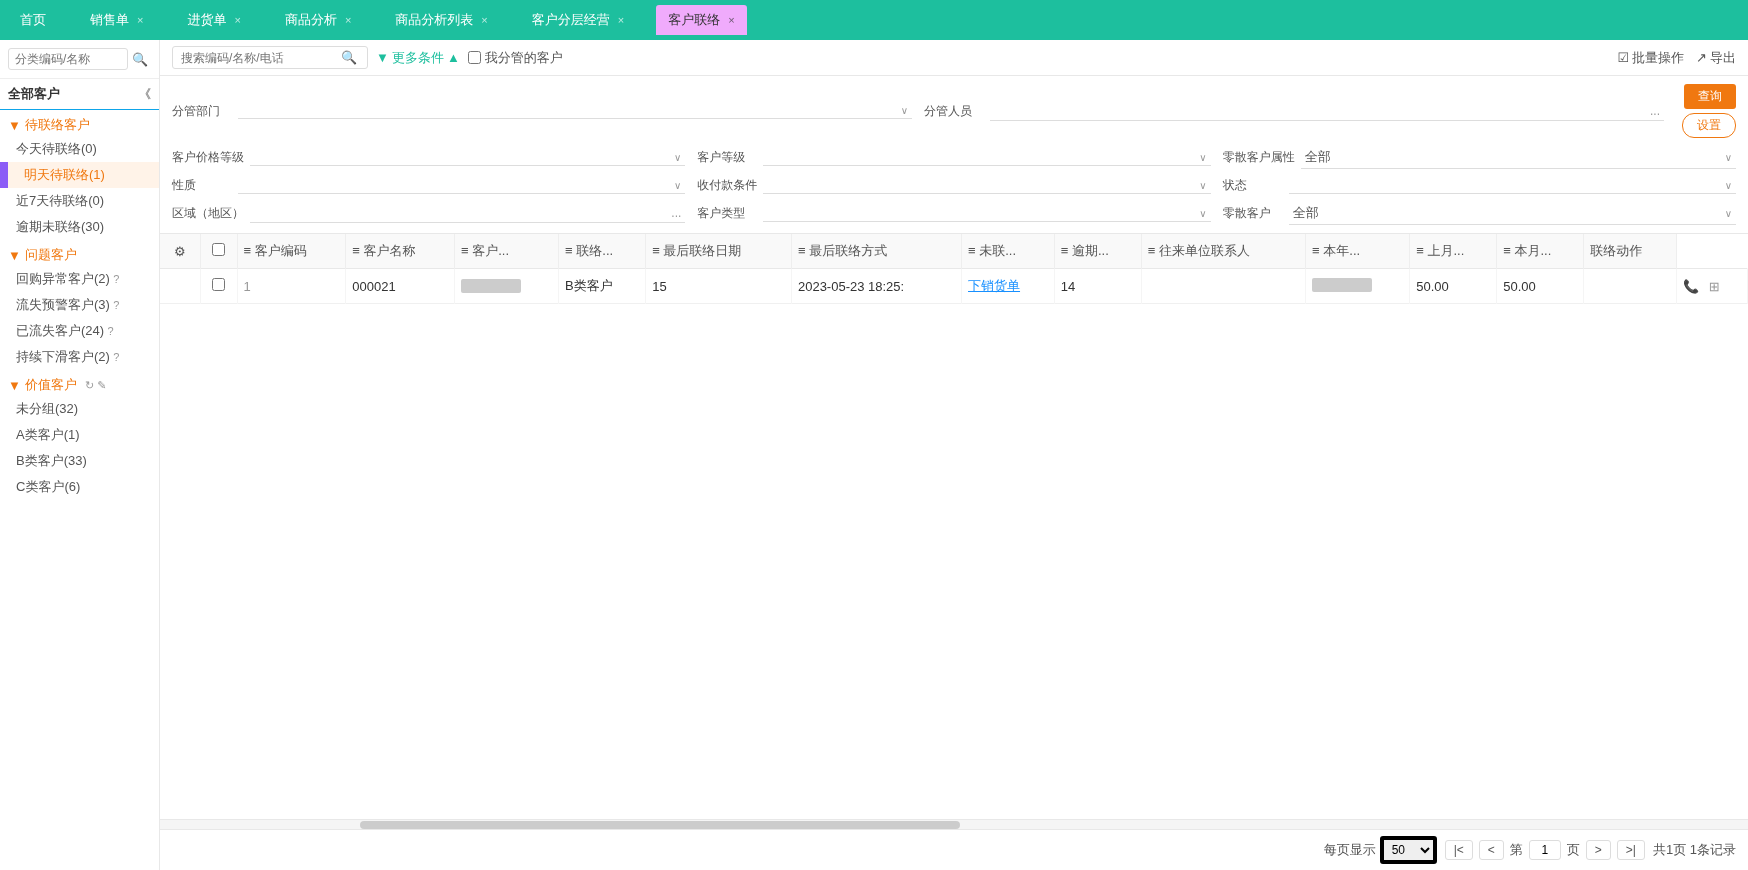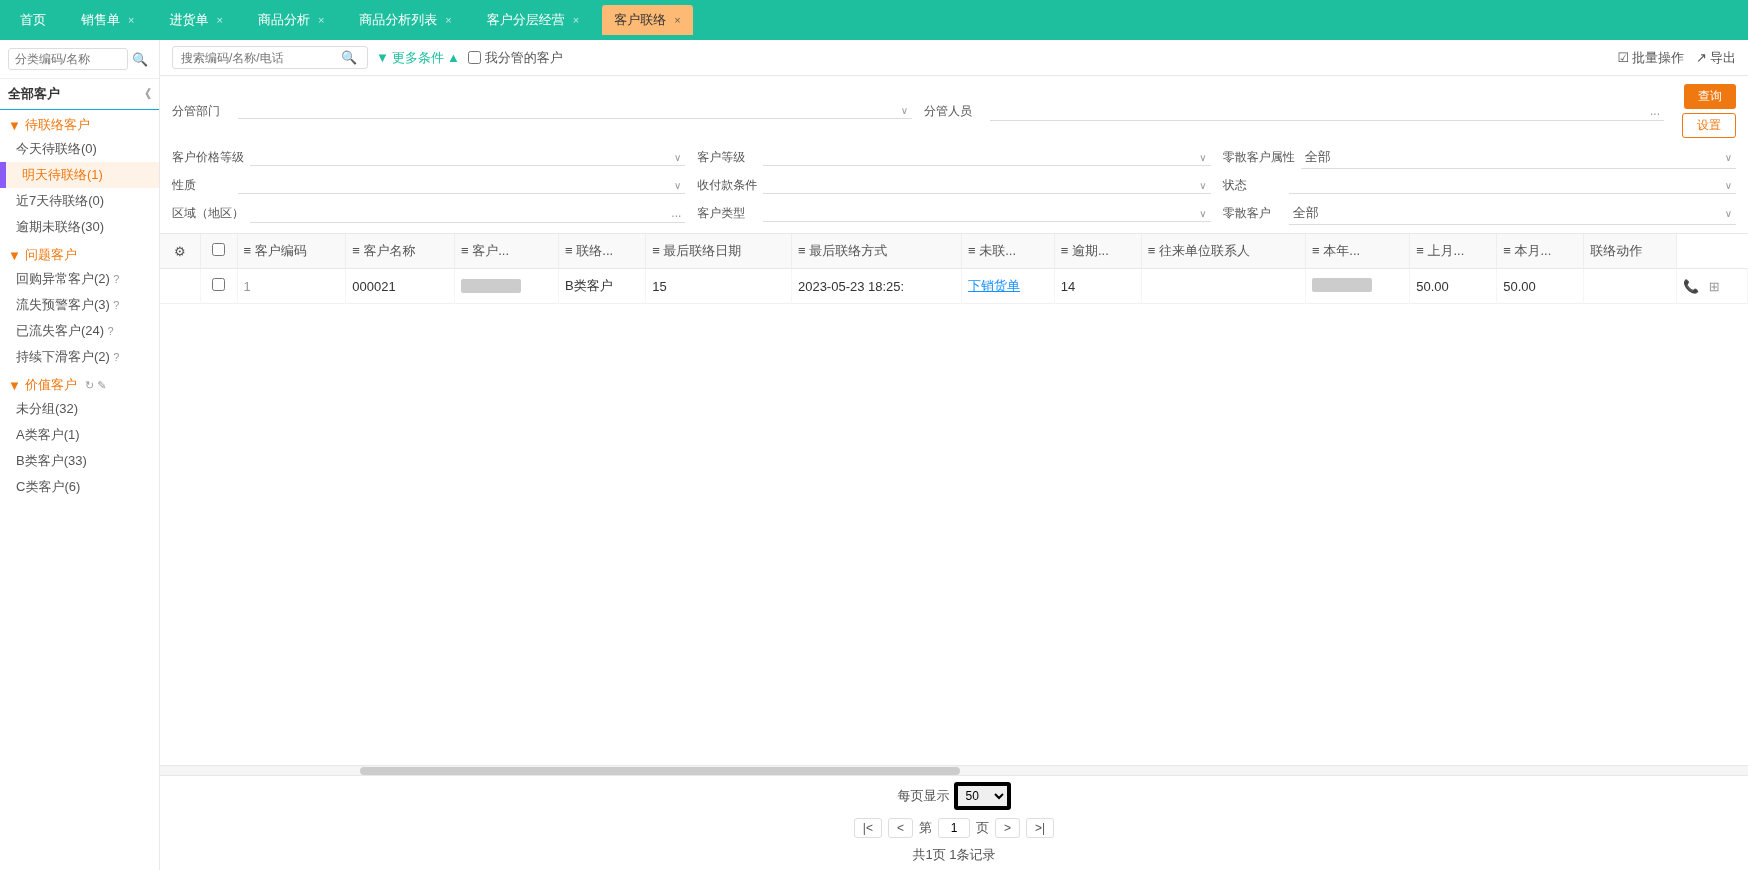--- a/index.html
+++ b/index.html
@@ -5,34 +5,34 @@
     * { box-sizing: border-box; margin: 0; padding: 0; font-family: 'Microsoft YaHei', Arial, sans-serif; font-size: 13px; }
     body { background: #f5f5f5; overflow: hidden; }
 
     
     .top-nav {
       background: #1dbf9e;
       height: 40px;
       display: flex;
       align-items: center;
       padding: 0 8px;
-      gap: 11px;
+      gap: 20px;
     }
     .nav-item {
       color: #fff;
       padding: 6px 12px;
       cursor: pointer;
       border-radius: 3px 3px 0 0;
       font-size: 13px;
       white-space: nowrap;
       display: flex;
       align-items: center;
       gap: 4px;
     }
-    .nav-item.active { background: #fdba74; color: #333; }
+    .nav-item.active { background: #f0abfc; color: #333; }
     .nav-item .close-x { font-size: 11px; opacity: 0.7; margin-left: 4px; }
 
     
     .main-layout {
       display: flex;
       height: calc(100vh - 40px);
     }
 
     
     .sidebar {
@@ -79,21 +79,21 @@
       display: flex;
       align-items: center;
       gap: 4px;
     }
     .sidebar-item {
       padding: 4px 8px 4px 16px;
       cursor: pointer;
       color: #555;
       font-size: 12px;
     }
-    .sidebar-item.active { background: #fff3e8; color: #f07810; border-left: 6px solid #8b5cf6; }
+    .sidebar-item.active { background: #fff3e8; color: #f07810; border-left: 8px solid #8b5cf6; }
 
     
     .content-area {
       flex: 1;
       display: flex;
       flex-direction: column;
       overflow: hidden;
     }
 
     
@@ -215,21 +215,21 @@
       border: none;
       border-radius: 3px;
       padding: 4px 14px;
       cursor: pointer;
       font-size: 12px;
     }
     .btn-set {
       background: #fff;
       color: #f07810;
       border: 1px solid #f07810;
-      border-radius: 3px;
+      border-radius: 12px;
       padding: 3px 14px;
       cursor: pointer;
       font-size: 12px;
     }
     .filter-dots { color: #999; font-size: 12px; }
 
     
     .table-area {
       flex: 1;
       overflow-y: auto;
@@ -272,21 +272,20 @@
       background: #fff;
       border-top: 1px solid #e8e8e8;
       padding: 6px 12px;
       display: flex;
       align-items: center;
       justify-content: flex-end;
       gap: 8px;
       font-size: 12px;
       color: #555;
       flex-shrink: 0;
-      flex-direction: column;
     }
     .footer-page-size {
       display: flex;
       align-items: center;
       gap: 4px;
     }
     .footer-page-size select {
       border: 4px solid #000000;
       border-radius: 3px;
       padding: 2px 4px;

